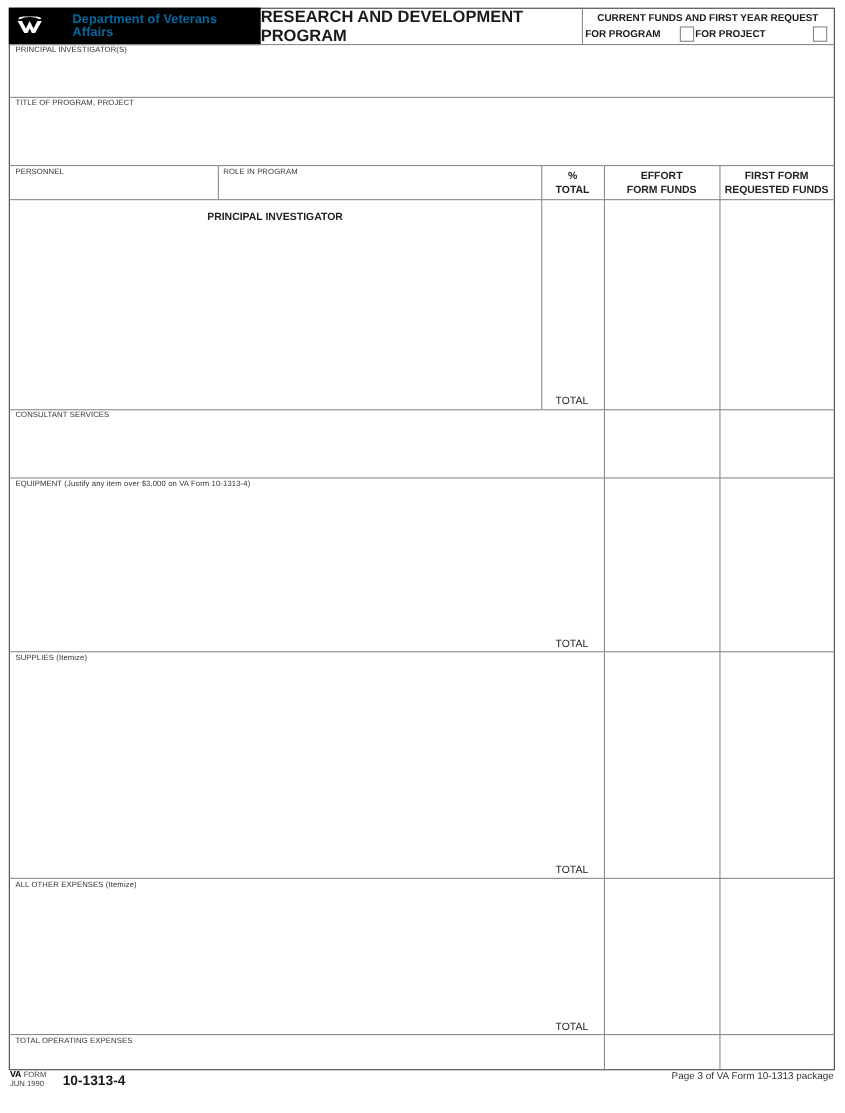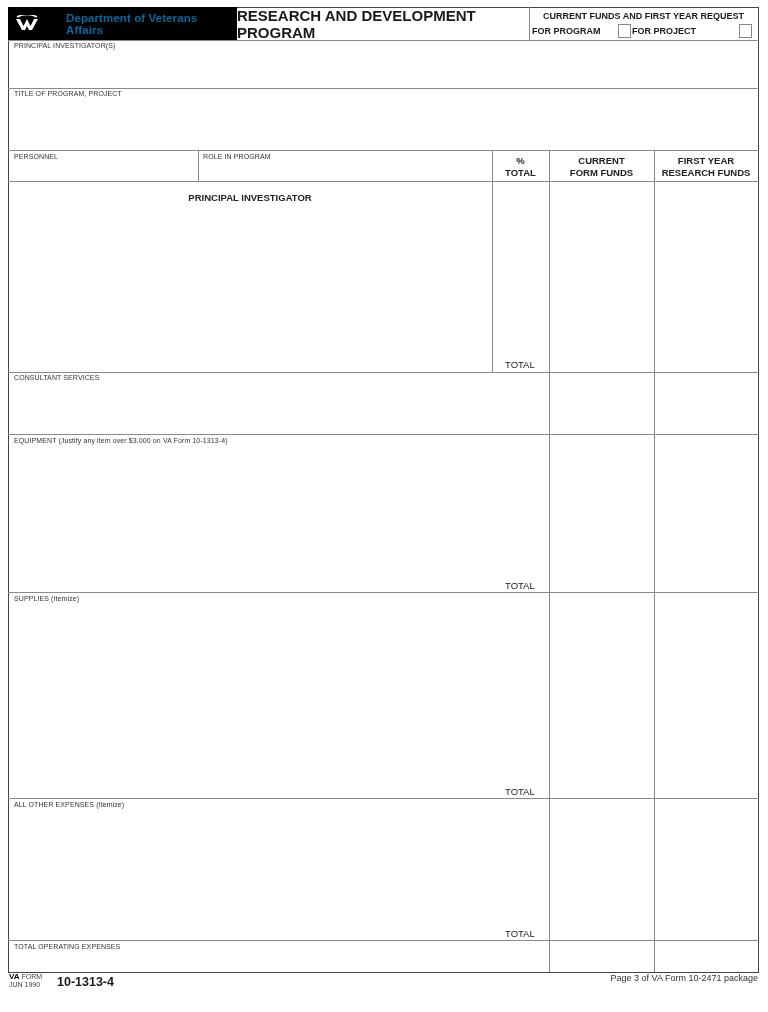--- a/index.html
+++ b/index.html
@@ -66,26 +66,26 @@
 <div class="lbl" style="left:14px;top:90px;">Title of Program, Project</div>
 <input class="field" style="left: 10px; top: 100px; width: 745px; height: 48px;" value="">
 
 <div class="lbl" style="left:14px;top:153px;">Personnel</div>
 <div class="lbl" style="left:203px;top:153px;">Role in Program</div>
 <div class="colhead" style="left:492px;top:155px;width:57px;">
   <div>%</div>
   <div>TOTAL</div>
 </div>
 <div class="colhead" style="left:549px;top:155px;width:105px;">
-  <div>CURRENT</div>
+  <div>EFFORT</div>
   <div>FORM FUNDS</div>
 </div>
 <div class="colhead" style="left:654px;top:155px;width:104px;">
-  <div>FIRST YEAR</div>
-  <div>RESEARCH FUNDS</div>
+  <div>FIRST FORM</div>
+  <div>REQUESTED FUNDS</div>
 </div>
 
 <div class="colhead" style="left:8px;top:192px;width:484px;">PRINCIPAL INVESTIGATOR</div>
 <textarea class="field" style="left: 10px; top: 198px; width: 480px; height: 150px; resize: none;"></textarea>
 <div class="total" style="left:505px;top:359px;">TOTAL</div>
 
 <div class="lbl" style="left:14px;top:374px;">Consultant Services</div>
 
 <div class="lbl" style="left:14px;top:437px;">
   <span>Equipment</span>
@@ -105,13 +105,13 @@
 </div>
 <div class="total" style="left:505px;top:928px;">TOTAL</div>
 
 <div class="lbl" style="left:14px;top:943px;">Total Operating Expenses</div>
 
 <div class="abs" style="left:9px;top:973px;font-size:7px;line-height:8px;color:#444;">
   <div><b style="color:#000;font-size:8px;">VA</b> <span>FORM</span></div>
   <div>JUN 1990</div>
 </div>
 <div class="abs" style="left:57px;top:975px;font-size:12.5px;font-weight:bold;">10-1313-4</div>
-<div class="abs" style="right:10px;top:973px;font-size:9px;color:#333;">Page 3 of VA Form 10-2471 package</div>
+<div class="abs" style="right:10px;top:973px;font-size:9px;color:#333;">Page 3 of VA Form 10-1313 package</div>
 
 </body></html>

